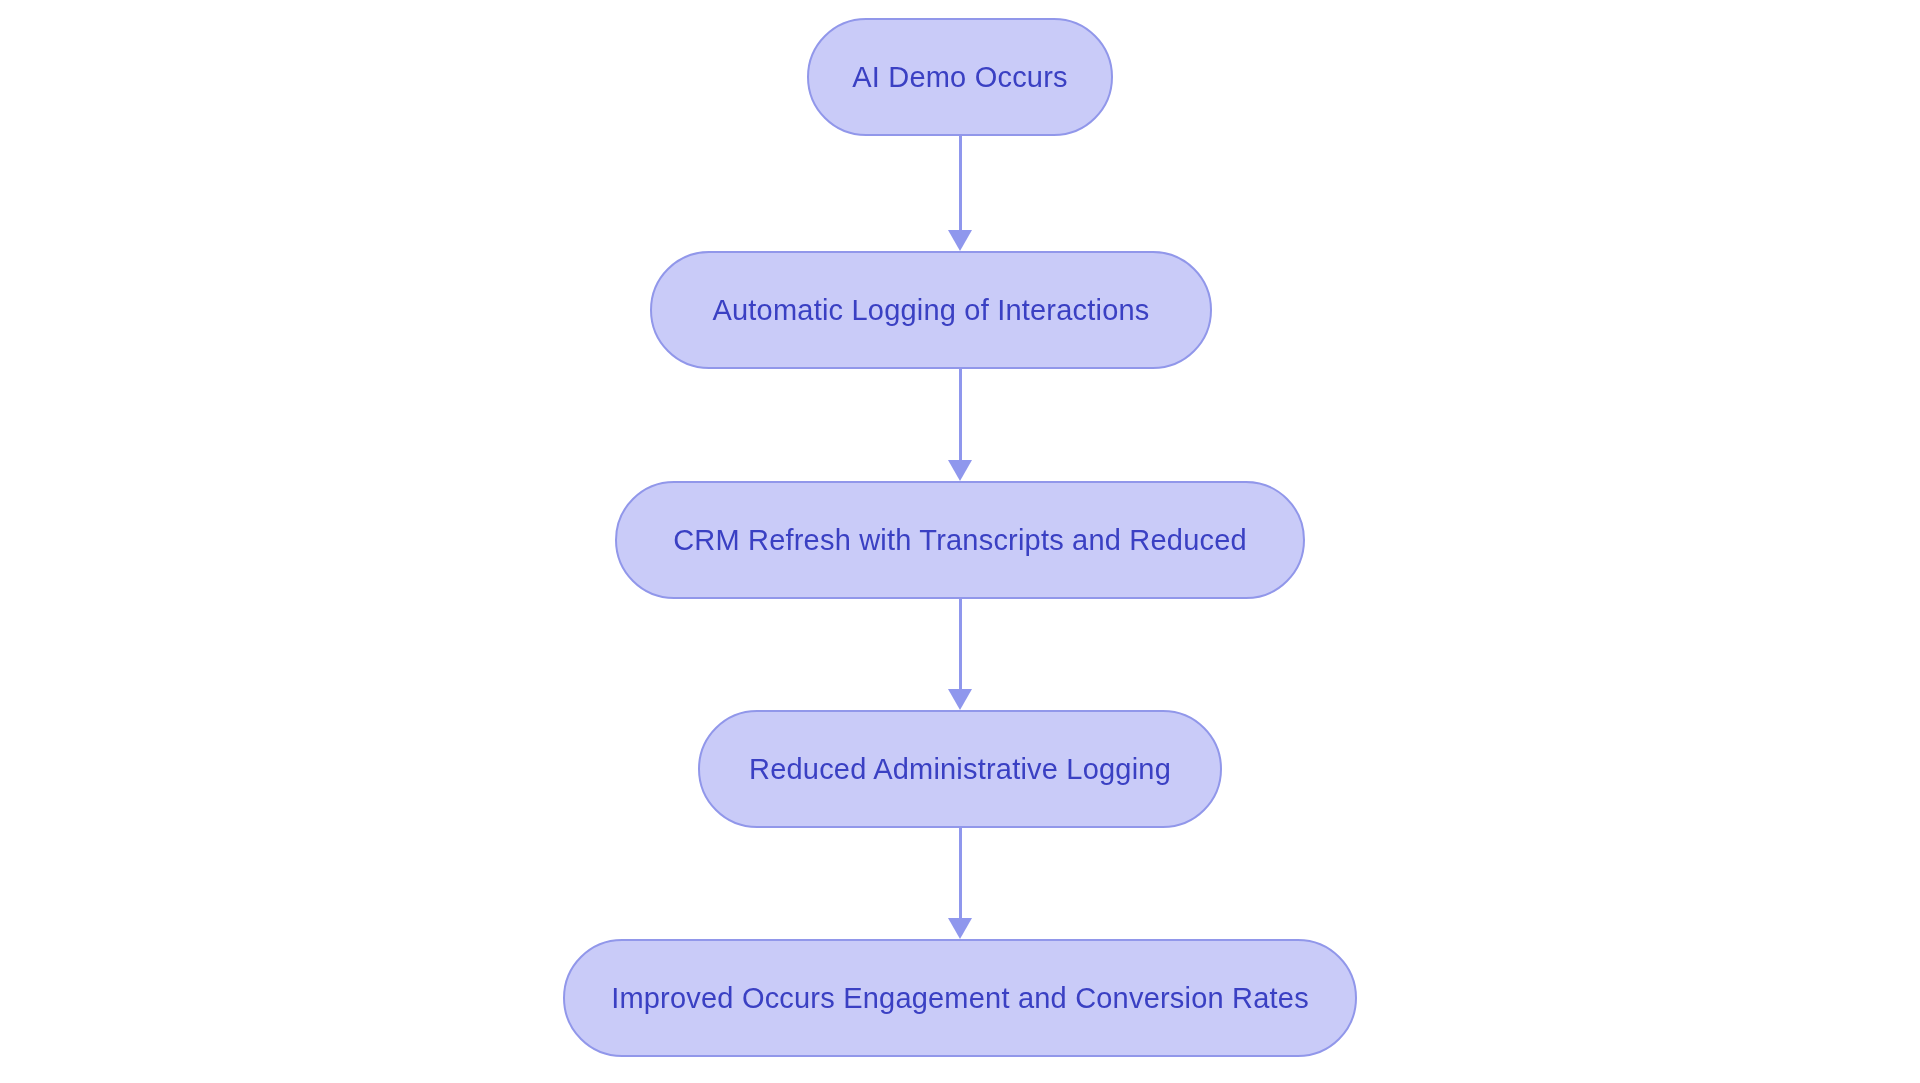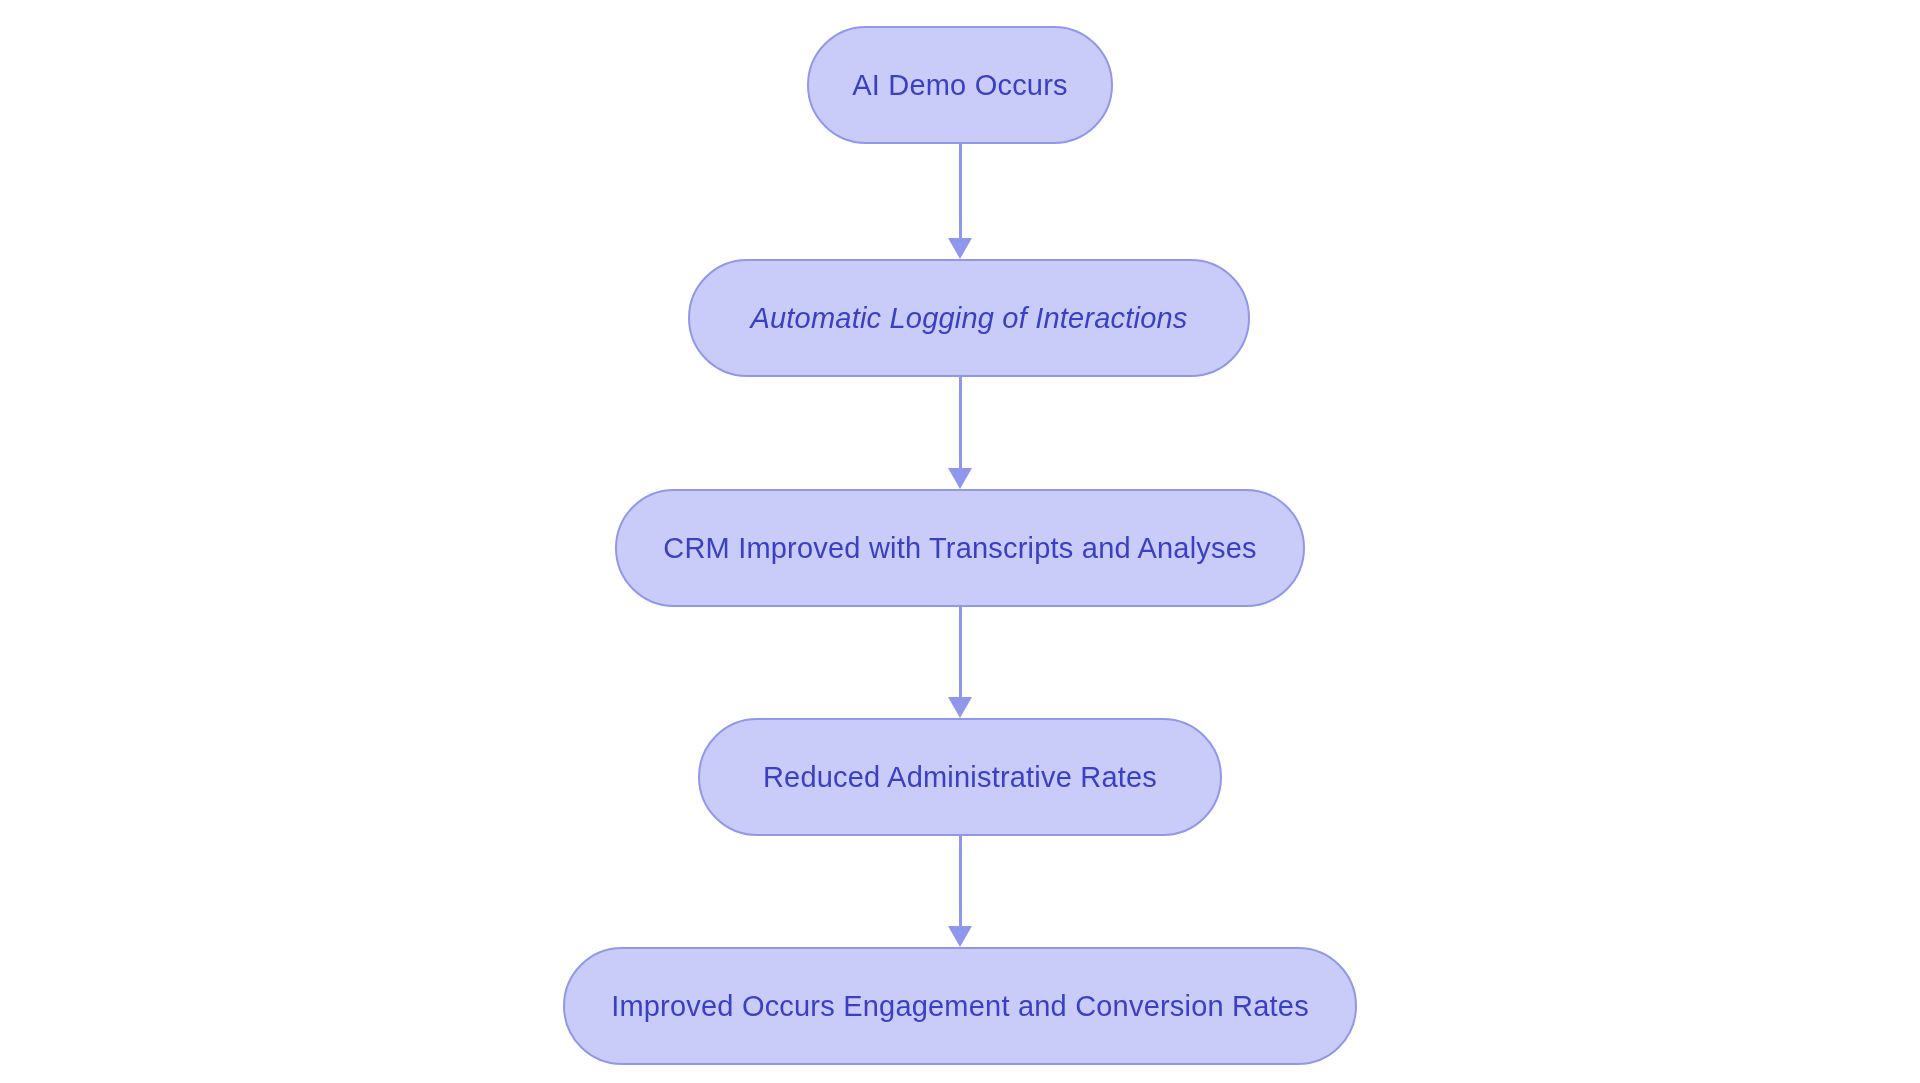--- a/index.html
+++ b/index.html
@@ -14,39 +14,38 @@
   body{
     background:var(--bg);
     font-family:"Liberation Sans", sans-serif;
   }
   .canvas{
     position:relative;
     width:1920px;
     height:1073px;
     background:var(--bg);
     overflow:hidden;
-    margin-top:8px;
   }
   .flow-node{
     position:absolute;
     height:118px;
     border-radius:60px;
     background:var(--node-fill);
     border:2px solid var(--node-border);
     display:flex;
     align-items:center;
     justify-content:center;
     color:var(--node-text);
     font-size:29px;
     letter-spacing:0.2px;
     text-align:center;
     white-space:nowrap;
   }
   .node-1{left:807px;top:18px;width:306px;}
-  .node-2{left:688px;top:251px;width:562px;font-style:italic;}
+  .node-2{left:650px;top:251px;width:562px;}
   .node-3{left:615px;top:481px;width:690px;}
   .node-4{left:698px;top:710px;width:524px;}
   .node-5{left:563px;top:939px;width:794px;}
   .edge{
     position:absolute;
     left:948px;
     width:24px;
     display:flex;
     flex-direction:column;
     align-items:center;
@@ -85,30 +84,30 @@
   <div class="flow-node node-2">
     <span>Automatic Logging of Interactions</span>
   </div>
 
   <div class="edge edge-2">
     <div class="shaft"></div>
     <div class="head"></div>
   </div>
 
   <div class="flow-node node-3">
-    <span>CRM Improved with Transcripts and Analyses</span>
+    <span>CRM Refresh with Transcripts and Reduced</span>
   </div>
 
   <div class="edge edge-3">
     <div class="shaft"></div>
     <div class="head"></div>
   </div>
 
   <div class="flow-node node-4">
-    <span>Reduced Administrative Rates</span>
+    <span>Reduced Administrative Logging</span>
   </div>
 
   <div class="edge edge-4">
     <div class="shaft"></div>
     <div class="head"></div>
   </div>
 
   <div class="flow-node node-5">
     <span>Improved Occurs Engagement and Conversion Rates</span>
   </div>

